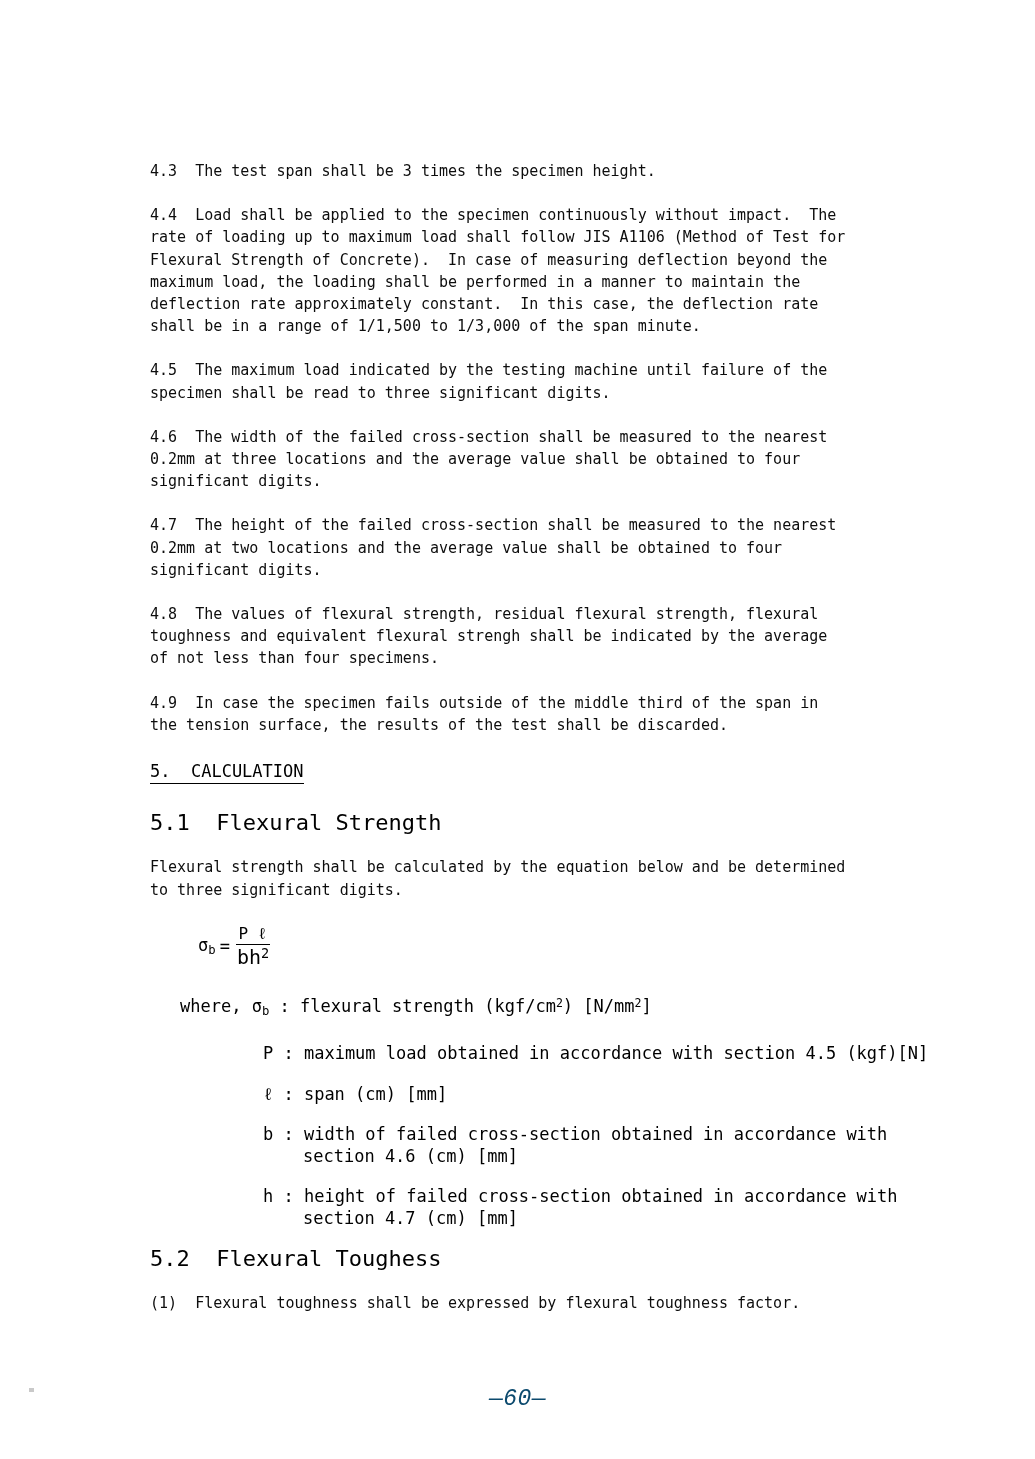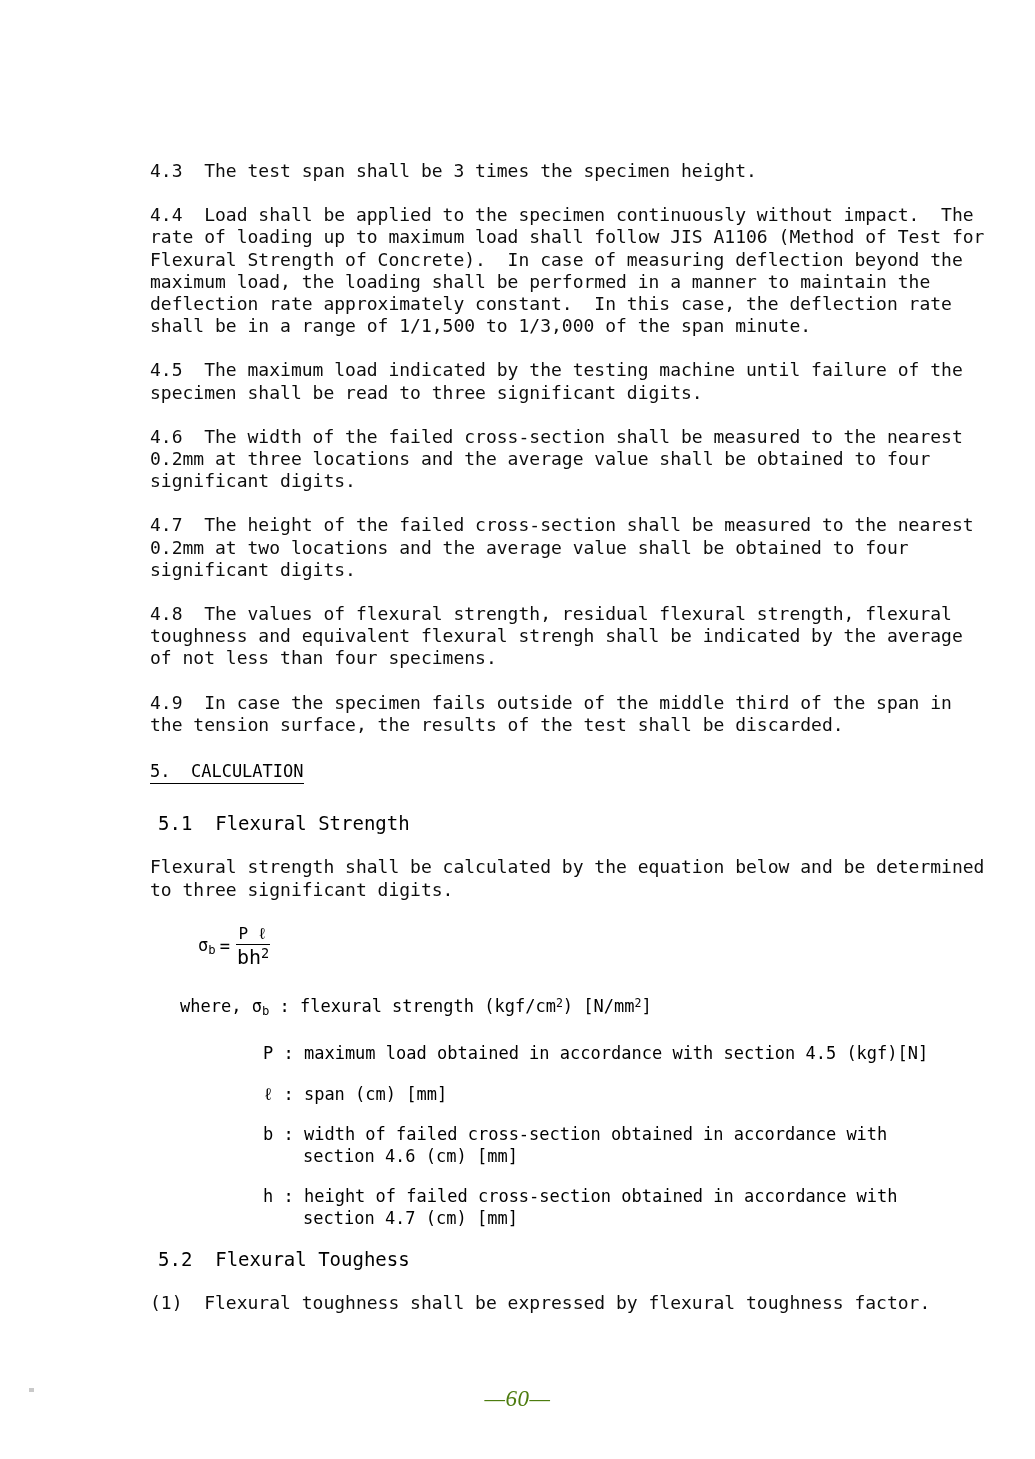--- a/index.html
+++ b/index.html
@@ -28,21 +28,21 @@
   }
 
   #content {
     position: absolute;
     left: 150px;
     top: 160px;
     width: 790px;
   }
 
   .para {
-    font-size: 18px;
+    font-size: 15px;
     line-height: 22.2px;
     letter-spacing: 0px;
     white-space: pre;
     margin: 0 0 22px 0;
     color: #0d0d0d;
   }
   .para:last-child { margin-bottom: 0; }
 
   
   .section-head {
@@ -50,24 +50,24 @@
     line-height: 22.2px;
     white-space: pre;
     margin: 0 0 8px 0;
     display: inline-block;
     border-bottom: 1.6px solid #000;
     padding-bottom: 1px;
   }
   .section-head-wrap { margin: 0 0 20px 0; }
 
   .subhead {
-    font-size: 19px;
-    line-height: 22.2px;
-    white-space: pre;
-    margin: 0 0 22px 8px;
+    font-size: 22px;
+    line-height: 22.2px;
+    white-space: pre;
+    margin: 0 0 22px 0;
   }
 
   
   .equation {
     margin: 24px 0 24px 0;
     padding-left: 48px;
     font-size: 17px;
     line-height: 1;
     display: flex;
     align-items: center;
@@ -127,25 +127,25 @@
     padding-left: 40px;
   }
 
   
   #page-number {
     position: absolute;
     left: 0;
     top: 1386px;
     width: 1035px;
     text-align: center;
-    font-family: Liberation Serif, serif;
+    font-family: Liberation Mono, monospace;
     font-style: italic;
     font-size: 23px;
     letter-spacing: 0.5px;
-    color: #4d7c0f;
+    color: #0c4a6e;
   }
 
   
   #scan-speck {
     position: absolute;
     left: 29px;
     top: 1388px;
     width: 5px;
     height: 4px;
     background: #c9c9c9;

